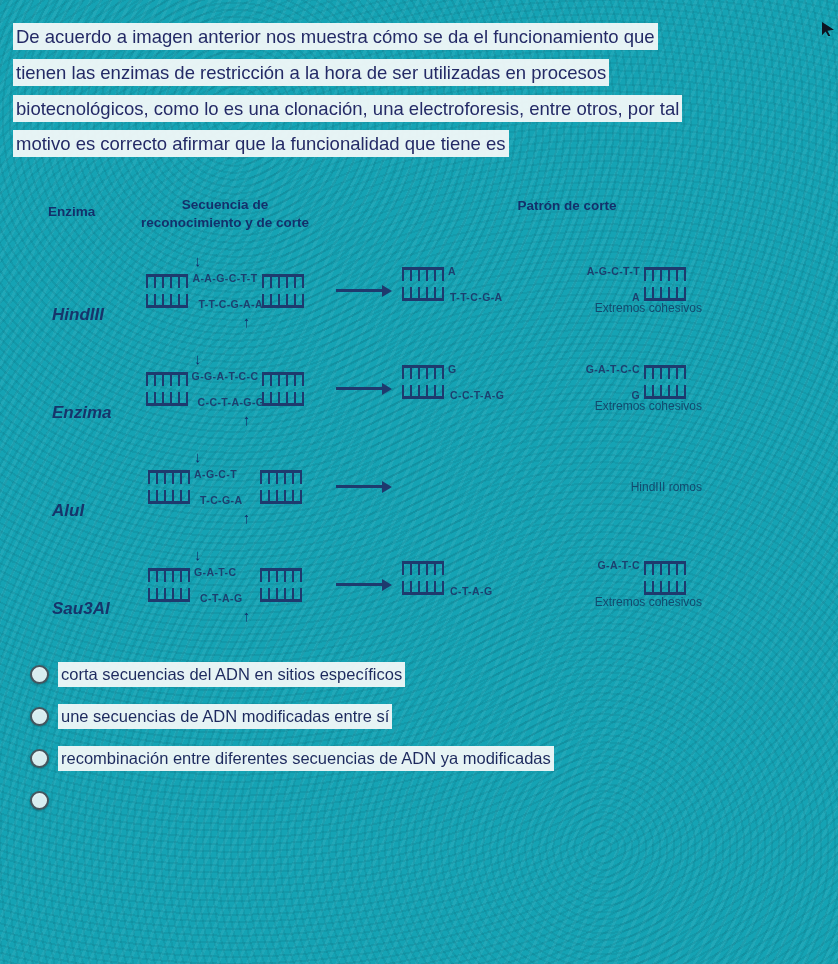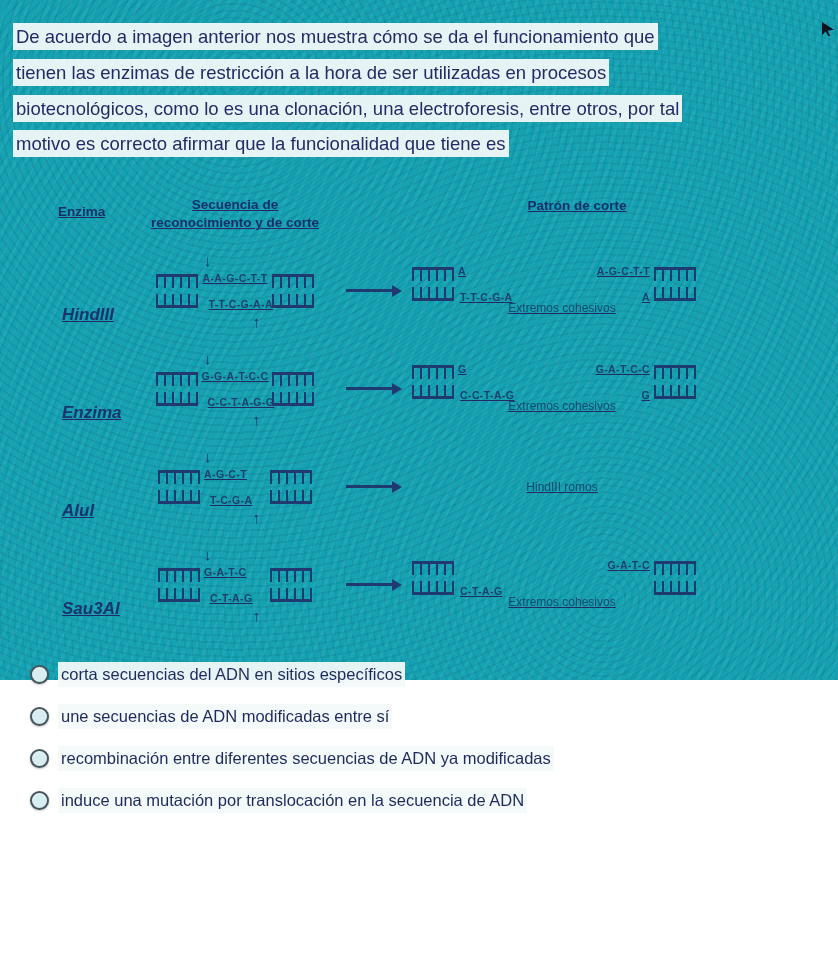--- a/index.html
+++ b/index.html
@@ -10,21 +10,21 @@
     --hl:rgba(243,249,249,0.94);
   }
   *{box-sizing:border-box;margin:0;padding:0;}
   html,body{width:838px;}
   body{
     font-family:"Liberation Sans", sans-serif;
     width:838px;height:964px;overflow:hidden;
   }
   .page{
     position:relative;
-    width:838px;height:680px;
+    width:838px;height:964px;
     background:
       repeating-radial-gradient(circle at 28% 12%, rgba(8,82,96,0.13) 0 2px, transparent 2px 7px),
       repeating-radial-gradient(circle at 72% 88%, rgba(8,82,96,0.11) 0 2px, transparent 2px 7px),
       repeating-linear-gradient(115deg, rgba(255,255,255,0.05) 0 3px, transparent 3px 9px),
       var(--teal);
     color:var(--text);
   }
   
   .cursor{
     position:absolute;top:22px;right:4px;width:12px;height:14px;
@@ -35,21 +35,21 @@
   .question{padding:24px 18px 0 16px;}
   .q-line{margin-bottom:9px;line-height:1.45;}
   .q-line .hl{
     display:inline;
     background:var(--hl);
     box-shadow:0 0 0 3px var(--hl);
     font-size:18.5px;
     color:var(--text);
   }
   
-  .diagram{margin-top:38px;padding-left:32px;text-decoration:underline;}
+  .diagram{margin-top:38px;padding-left:22px;}
   .diagram-header{
     display:grid;
     grid-template-columns:92px 222px 66px 1fr;
     align-items:start;
     color:#13306b;
     font-weight:bold;
     font-size:13.5px;
     margin-bottom:10px;
   }
   .h-enzyme{padding-left:26px;padding-top:8px;}
@@ -103,21 +103,21 @@
   }
   .products{flex:1;display:flex;flex-direction:column;}
   .products-inner{display:flex;align-items:center;gap:44px;}
   .fragment{display:flex;align-items:center;}
   .fragment .seq{min-width:78px;}
   .frag-left .seq{align-items:flex-start;}
   .frag-left .seq .seq-bottom{transform:translate(2px,2px);}
   .frag-right .seq{align-items:flex-end;text-align:right;}
   .frag-right .seq .seq-bottom{transform:translate(0,2px);}
   .ends-label{
-    width:300px;text-align:center;
+    width:300px;text-align:right;
     font-size:12px;color:#124a6e;
   }
   
   .options{margin-top:46px;padding-left:30px;}
   .option{
     display:flex;align-items:center;gap:12px;
     margin-bottom:23px;cursor:pointer;
   }
   .radio{
     width:19px;height:19px;border-radius:50%;
@@ -296,17 +296,16 @@
     <div class="option">
       <span class="radio"></span>
       <span class="option-label">une secuencias de ADN modificadas entre sí</span>
     </div>
     <div class="option">
       <span class="radio"></span>
       <span class="option-label">recombinación entre diferentes secuencias de ADN ya modificadas</span>
     </div>
     <div class="option">
       <span class="radio"></span>
-      <span class="option-label">induce una mutación por translocación en la secuencia de ADN</span>
     </div>
   </div>
 
 </div>
 
 </body></html>

